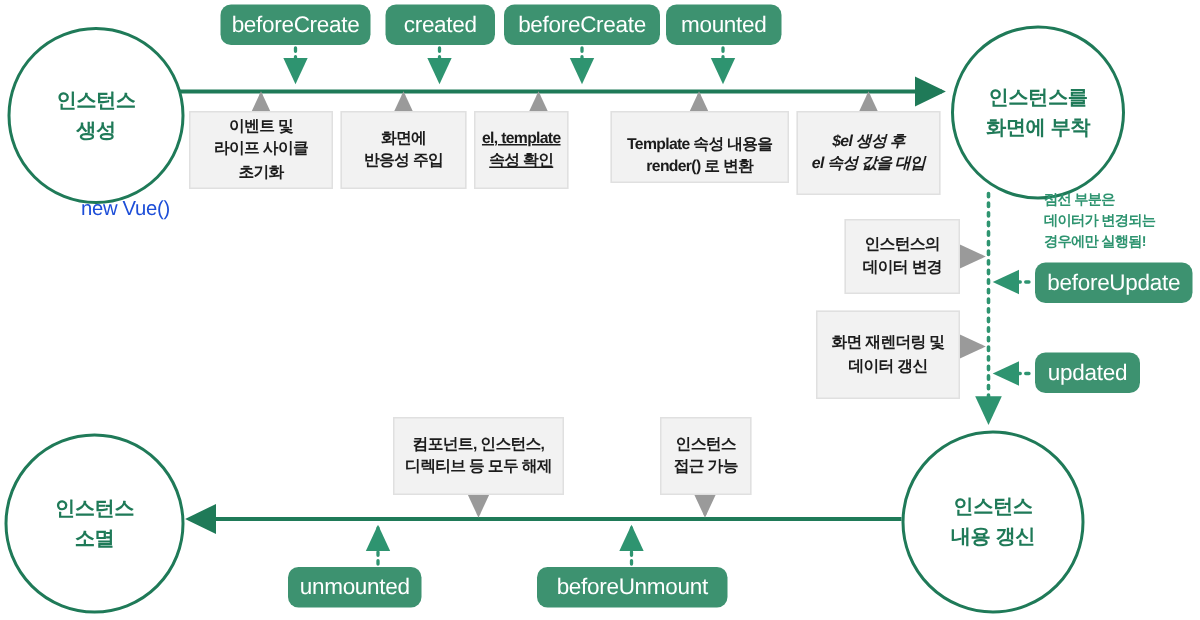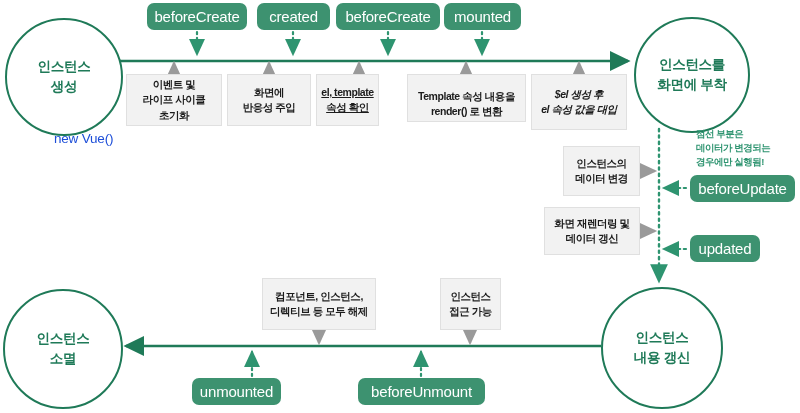--- a/index.html
+++ b/index.html
@@ -164,21 +164,21 @@
   </div>
   <div class="gbox" style="left:531px;top:74px;width:96px;height:56px;font-style:italic;">
     <span>$el 생성 후
 el 속성 값을 대입</span>
   </div>
 
   <div class="gbox" style="left:563px;top:146px;width:77px;height:50px;text-align:center;">
     <span>인스턴스의
 데이터 변경</span>
   </div>
-  <div class="gbox" style="left:544px;top:207px;width:96px;height:48px;">
+  <div class="gbox" style="left:544px;top:207px;width:96px;height:59px;">
     <span>화면 재렌더링 및
 데이터 갱신</span>
   </div>
 
   <div class="pill" style="left:690px;top:175px;width:105px;height:27px;">
     <span>beforeUpdate</span>
   </div>
   <div class="pill" style="left:690px;top:235px;width:70px;height:27px;">
     <span>updated</span>
   </div>

